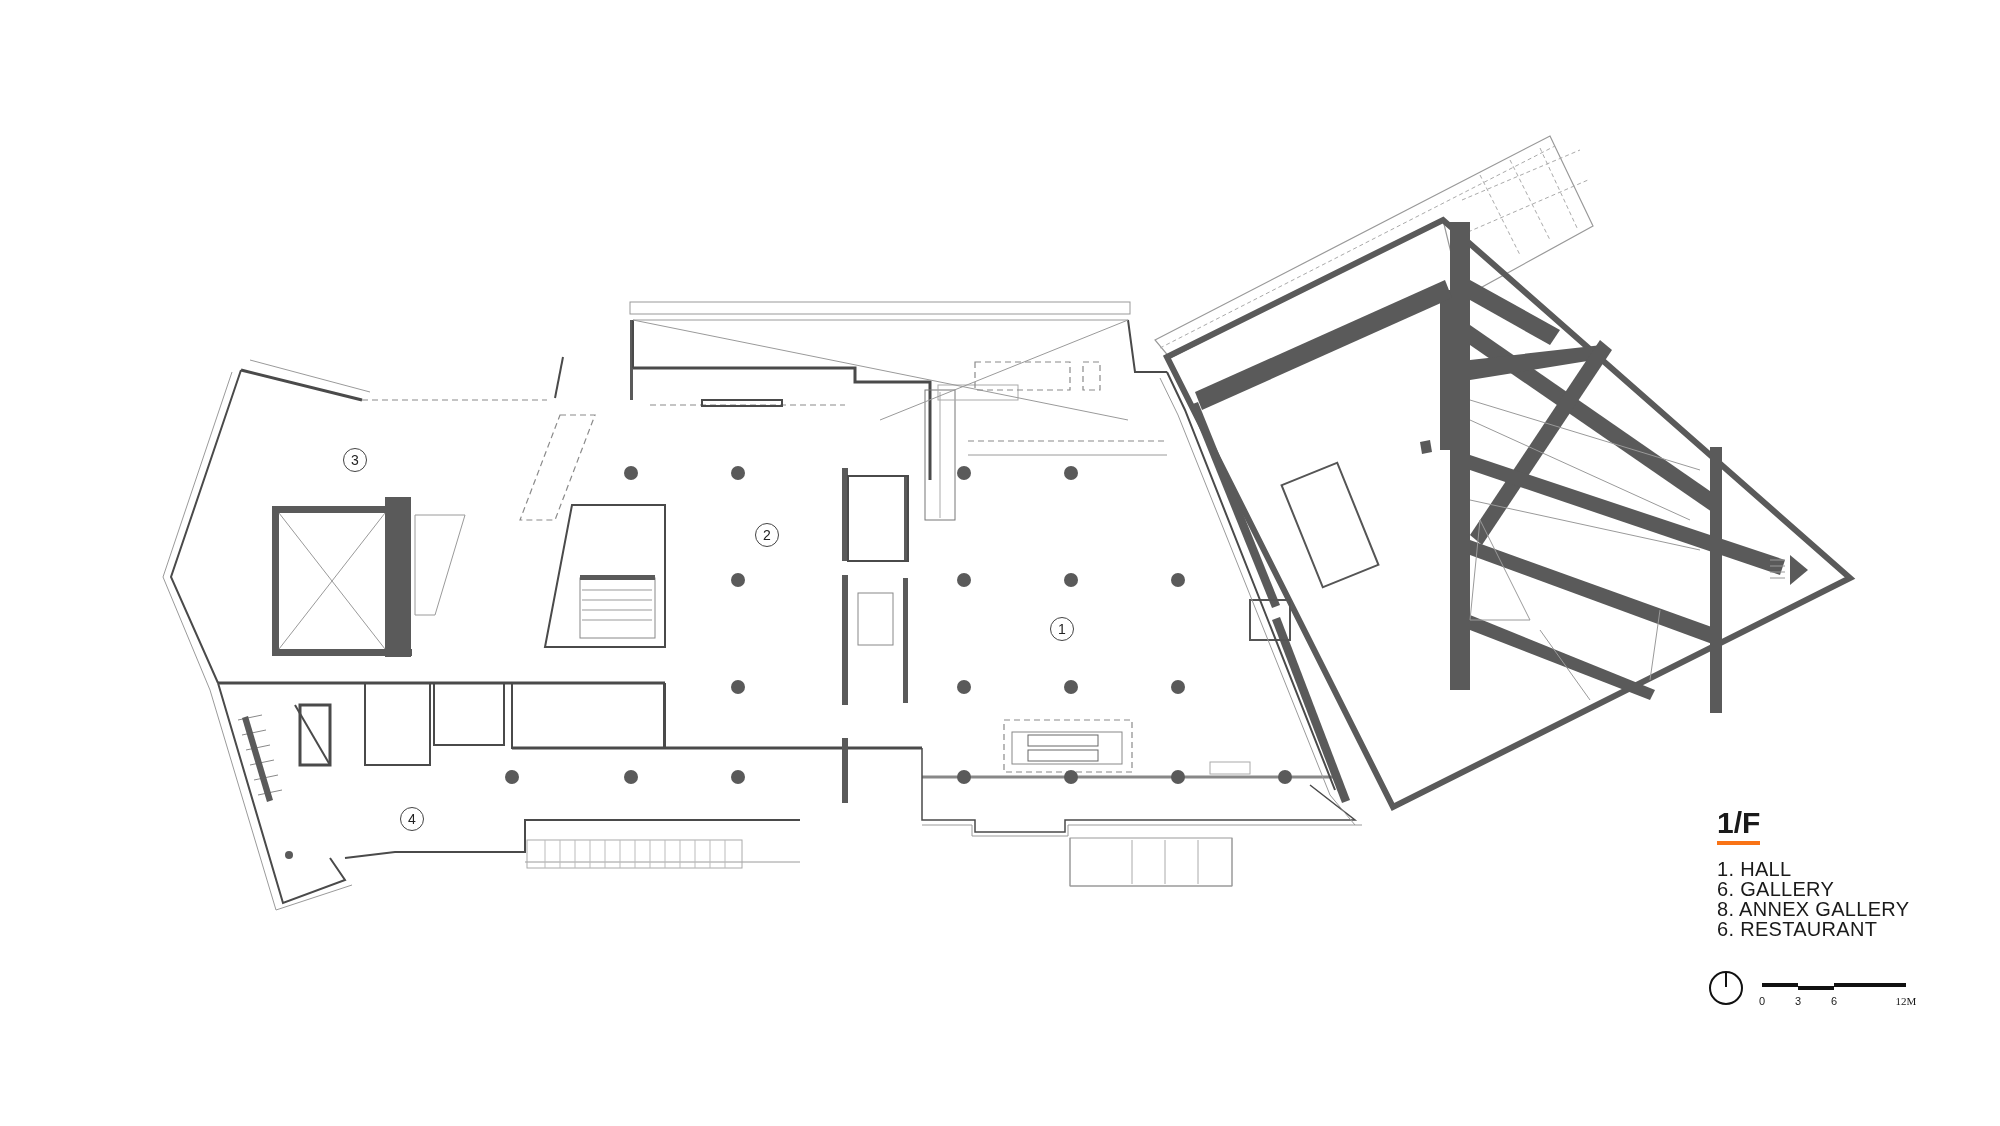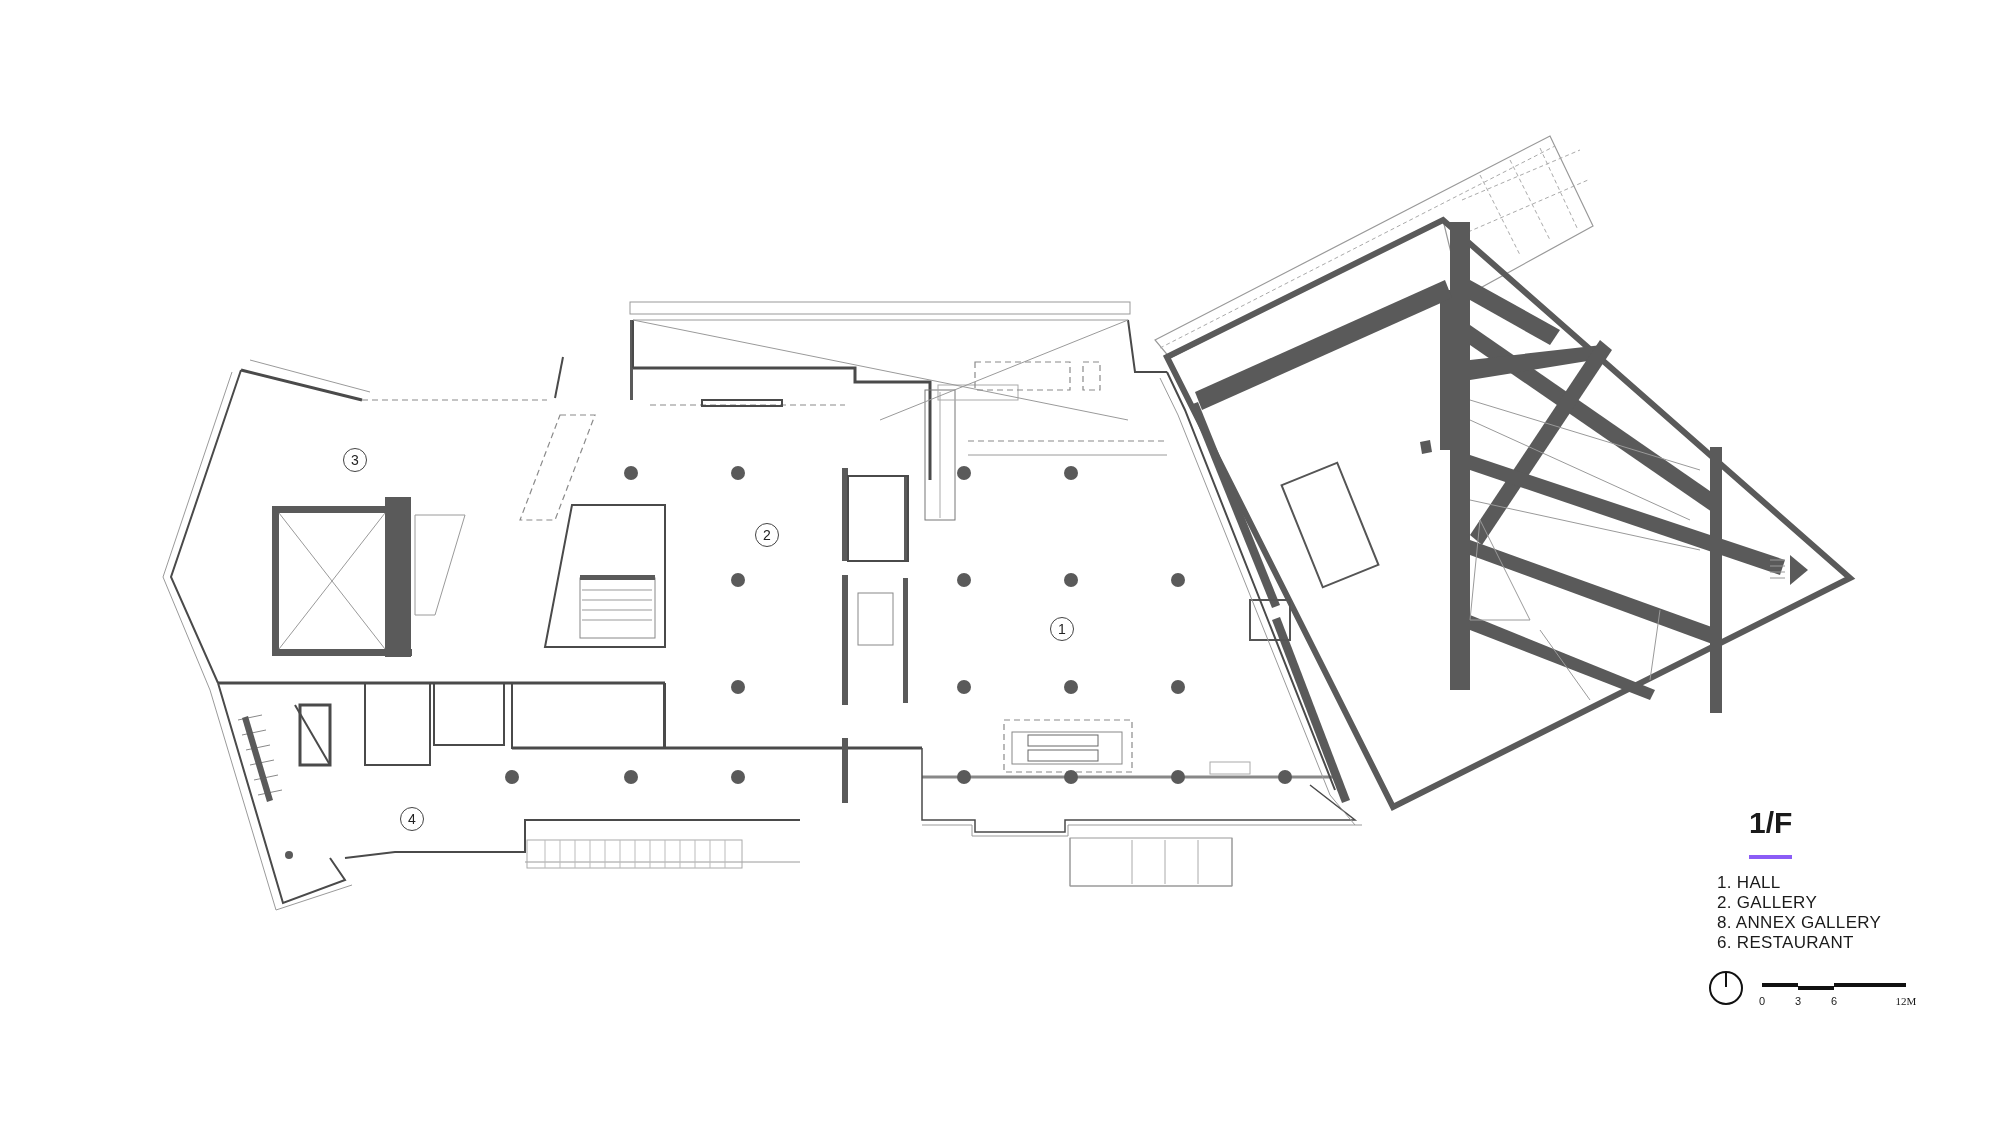--- a/index.html
+++ b/index.html
@@ -8,24 +8,24 @@
   #plan { position: absolute; left: 0; top: 0; width: 2000px; height: 1126px; }
   .wall { fill: #5a5a5a; }
   .wline { stroke: #4a4a4a; fill: none; }
   .thin { stroke: #9a9a9a; fill: none; stroke-width: 1; }
   .dash { stroke: #8a8a8a; fill: none; stroke-width: 1.2; stroke-dasharray: 6 4; }
   .col { fill: #5a5a5a; }
   .room-label { position: absolute; width: 22px; height: 22px; margin-left: -11px; margin-top: -11px;
                 border: 1px solid #444; border-radius: 50%; background: #fff;
                 font-size: 14px; line-height: 22px; text-align: center; color: #222; }
   .legend { position: absolute; left: 1717px; top: 806px; }
-  .legend .title { font-size: 30px; font-weight: bold; border-bottom: 4px solid #8b5cf6;
-                   display: inline-block; line-height: 34px; padding-bottom: 15px; margin-left: 32px; }
+  .legend .title { font-size: 30px; font-weight: bold; border-bottom: 4px solid #f97316;
+                   display: inline-block; line-height: 34px; padding-bottom: 1px; }
   .legend ul { list-style: none; margin: 14px 0 0 0; padding: 0; }
-  .legend li { font-size: 17px; line-height: 20px; letter-spacing: 0.3px; }
+  .legend li { font-size: 20px; line-height: 20px; letter-spacing: 0.3px; }
   .north { position: absolute; left: 1709px; top: 971px; width: 30px; height: 30px;
            border: 2px solid #111; border-radius: 50%; }
   .north::after { content: ""; position: absolute; left: 14px; top: 0; width: 2px; height: 14px; background: #111; }
   .scale { position: absolute; left: 1762px; top: 983px; width: 145px; height: 30px; }
   .scale .seg { position: absolute; height: 4px; background: #111; }
   .scale .tick { position: absolute; top: 12px; font-size: 11px; transform: translateX(-50%); }
 </style>
 </head>
 <body>
 
@@ -234,21 +234,21 @@
 
 <div class="room-label" style="left:1061px;top:628px;">1</div>
 <div class="room-label" style="left:766px;top:534px;">2</div>
 <div class="room-label" style="left:354px;top:459px;">3</div>
 <div class="room-label" style="left:411px;top:818px;">4</div>
 
 <div class="legend">
   <div class="title">1/F</div>
   <ul>
     <li>1. HALL</li>
-    <li>2. GALLERY</li>
+    <li>6. GALLERY</li>
     <li>8. ANNEX GALLERY</li>
     <li>6. RESTAURANT</li>
   </ul>
 </div>
 
 <div class="north"></div>
 
 <div class="scale">
   <div class="seg" style="left:0;top:0;width:36px;"></div>
   <div class="seg" style="left:36px;top:3px;width:36px;"></div>

